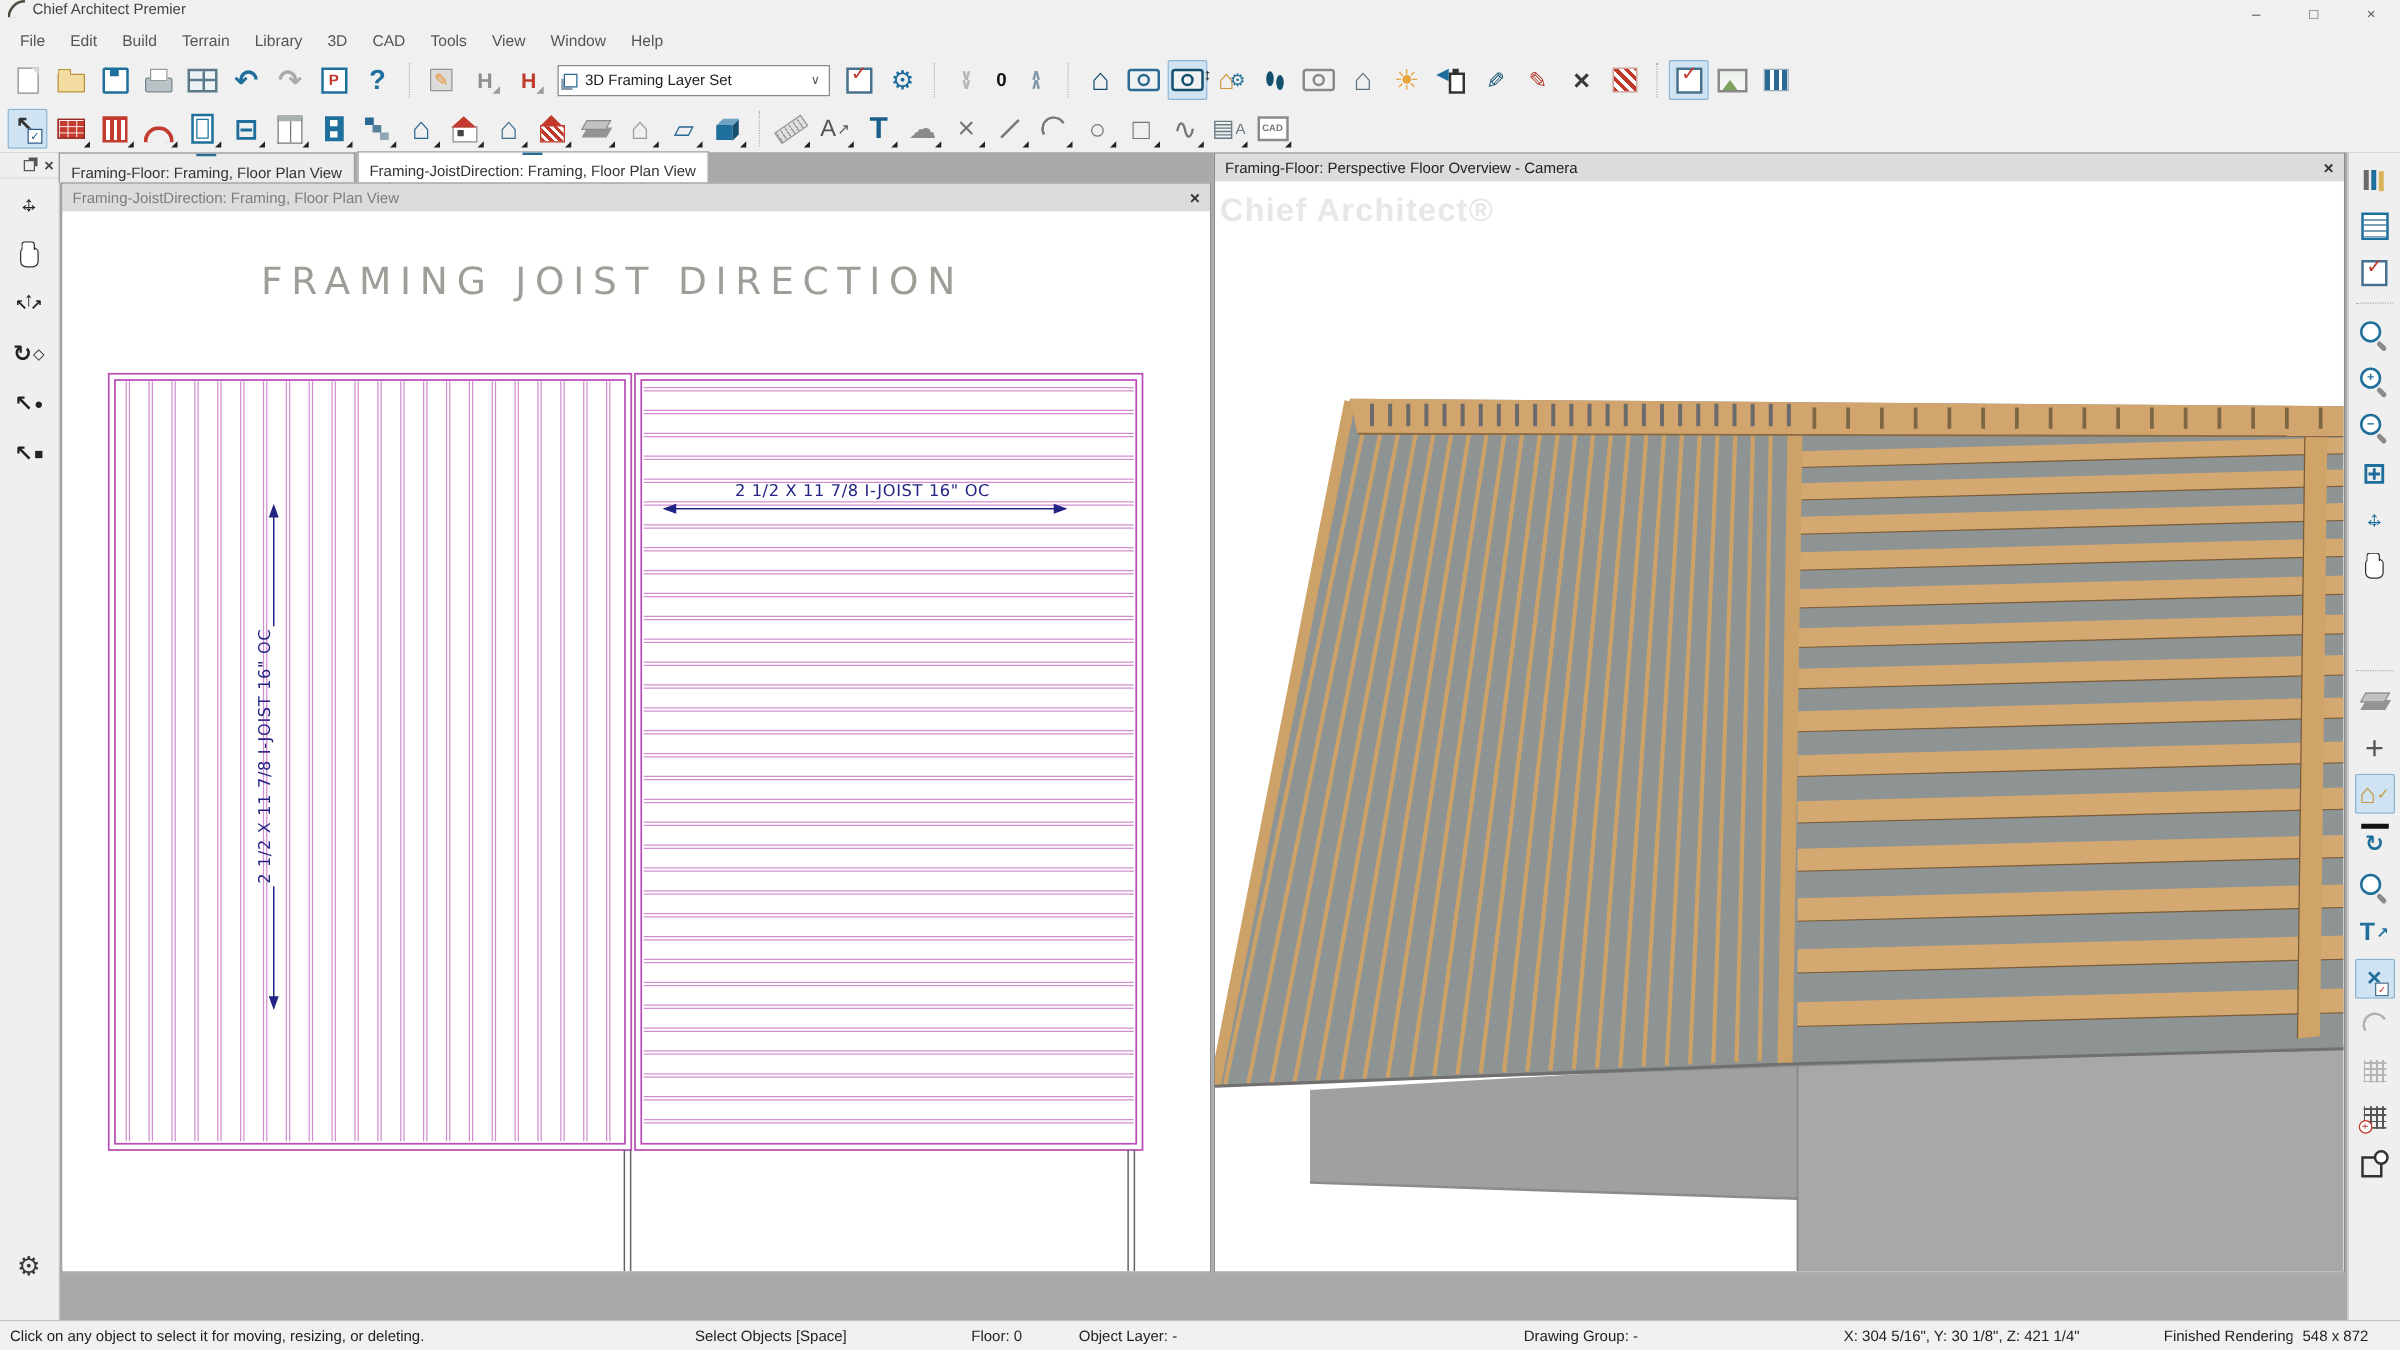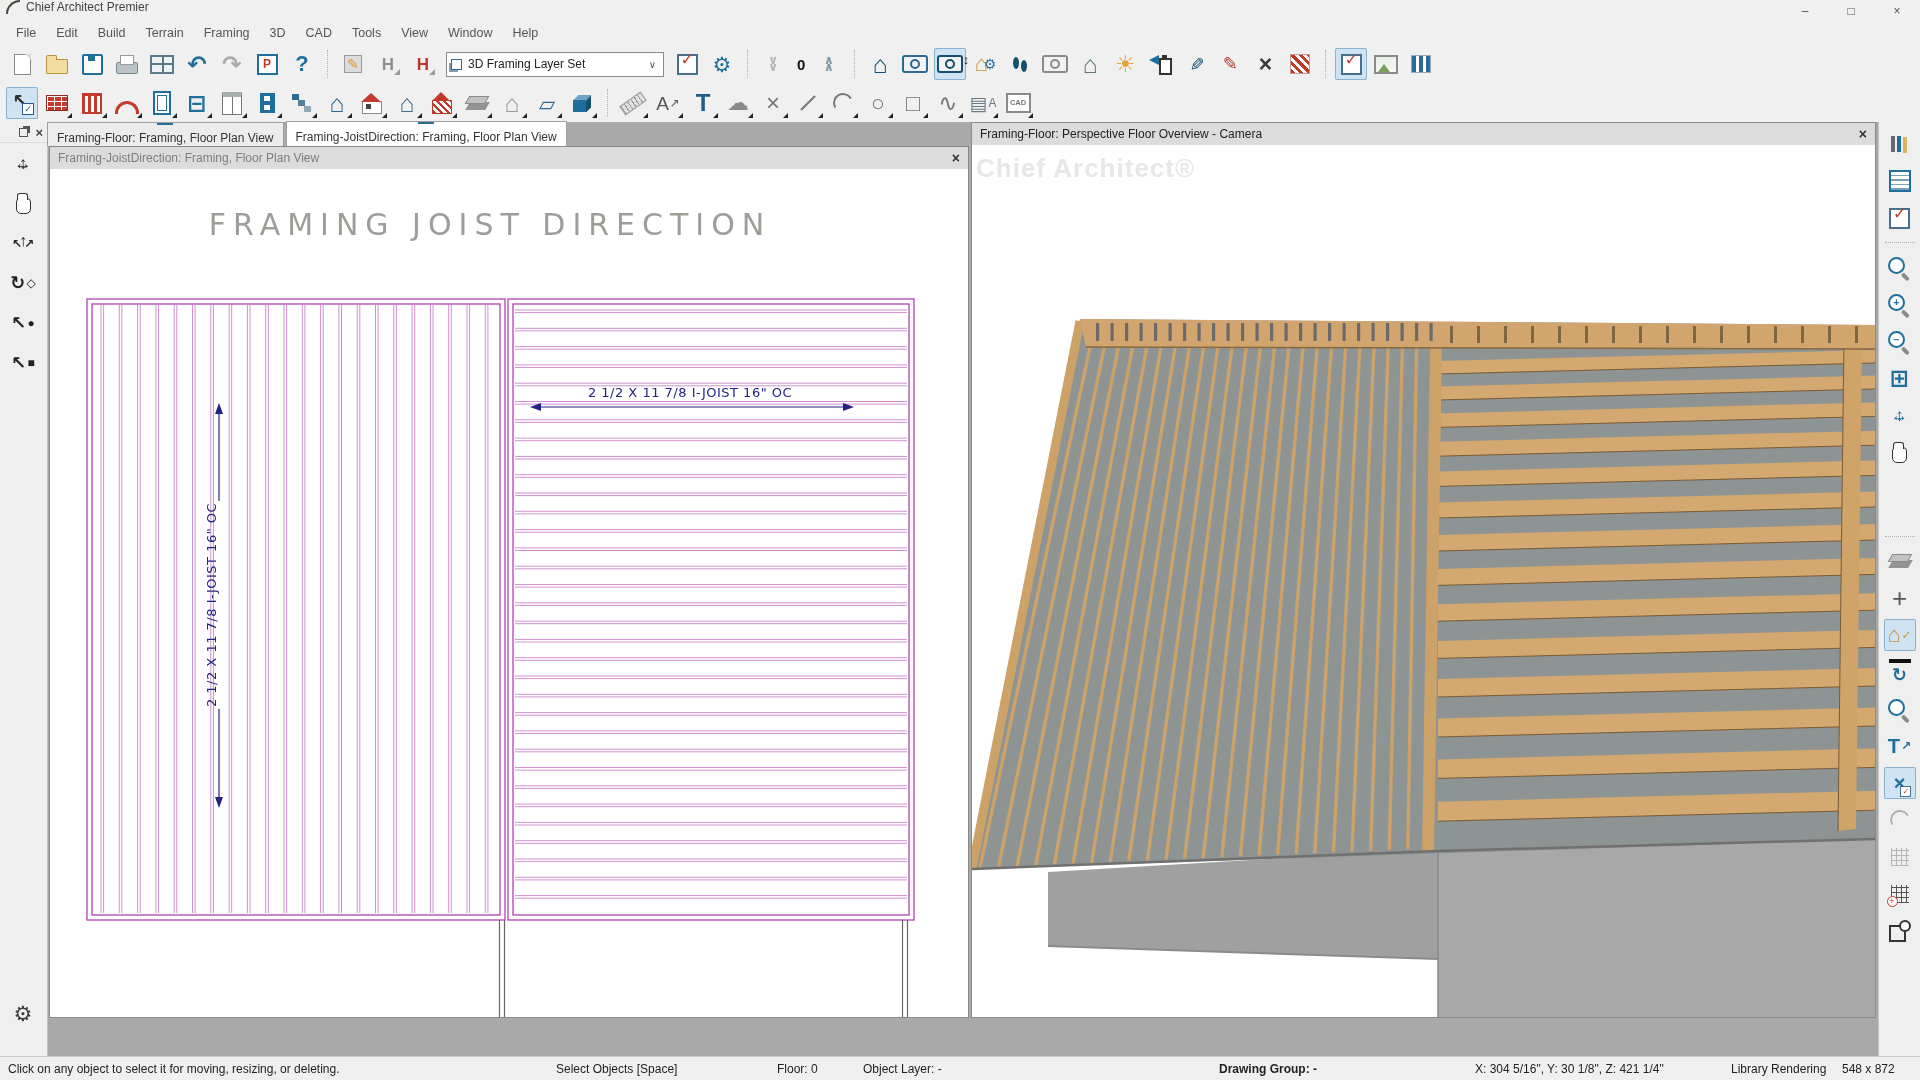--- a/index.html
+++ b/index.html
@@ -145,42 +145,42 @@
   #watermark{position:absolute;left:4px;top:8px;font-size:26px;color:#e7e7e7;font-weight:bold;letter-spacing:1px;z-index:2;}
   
   #rightbar{position:absolute;right:0;top:0;width:42px;height:934px;background:#efefef;border-left:1px solid #c5c5c5;display:flex;flex-direction:column;align-items:center;padding-top:6px;box-sizing:border-box;}
   #rightbar .tbtn{margin-bottom:5px;}
   .hsep{border-top:1px dotted #b0b0b0;width:30px;margin:3px 0 8px 0;}
   .vgap{height:60px;}
   
   #statusbar{position:absolute;left:0;top:1056px;width:1920px;height:24px;background:#f0f0f0;border-top:1px solid #c8c8c8;display:flex;align-items:center;font-size:12px;color:#222;}
   .stseg{padding:0 8px;white-space:nowrap;overflow:hidden;}
   .st-msg{flex:1;}
-  .st-mode{width:205px;}.st-floor{width:70px;}.st-layer{width:340px;}.st-group{width:240px;font-weight:bold;}
+  .st-mode{width:205px;}.st-floor{width:70px;}.st-layer{width:340px;}.st-group{width:240px;}
   .st-coord{width:240px;}.st-render{width:95px;}.st-size{width:70px;}
 </style>
 </head>
 <body>
 
 <div class="titlebar">
   <span class="logo"></span>
   <span class="apptitle">Chief Architect Premier</span>
   <span class="wbtns">
     <span class="wbtn">–</span>
     <span class="wbtn">□</span>
     <span class="wbtn">×</span>
   </span>
 </div>
 
 <div class="menubar" id="menubar">
     <span class="mitem">File</span>
     <span class="mitem">Edit</span>
     <span class="mitem">Build</span>
     <span class="mitem">Terrain</span>
-    <span class="mitem">Framing</span>
+    <span class="mitem">Library</span>
     <span class="mitem">3D</span>
     <span class="mitem">CAD</span>
     <span class="mitem">Tools</span>
     <span class="mitem">View</span>
     <span class="mitem">Window</span>
     <span class="mitem">Help</span>
   </div>
 <div class="tbrow" id="tb1">
     <span class="tbtn">
       <span class="ic ic-page"></span>
@@ -806,15 +806,15 @@
     </div>
 </div>
 
 <div id="statusbar">
   <span class="stseg st-msg">Click on any object to select it for moving, resizing, or deleting.</span>
   <span class="stseg st-mode">Select Objects [Space]</span>
   <span class="stseg st-floor">Floor: 0</span>
   <span class="stseg st-layer">Object Layer: -</span>
   <span class="stseg st-group">Drawing Group: -</span>
   <span class="stseg st-coord">X: 304 5/16", Y: 30 1/8", Z: 421 1/4"</span>
-  <span class="stseg st-render">Library Rendering</span>
+  <span class="stseg st-render">Finished Rendering</span>
   <span class="stseg st-size">548 x 872</span>
 </div>
 
 </body></html>

